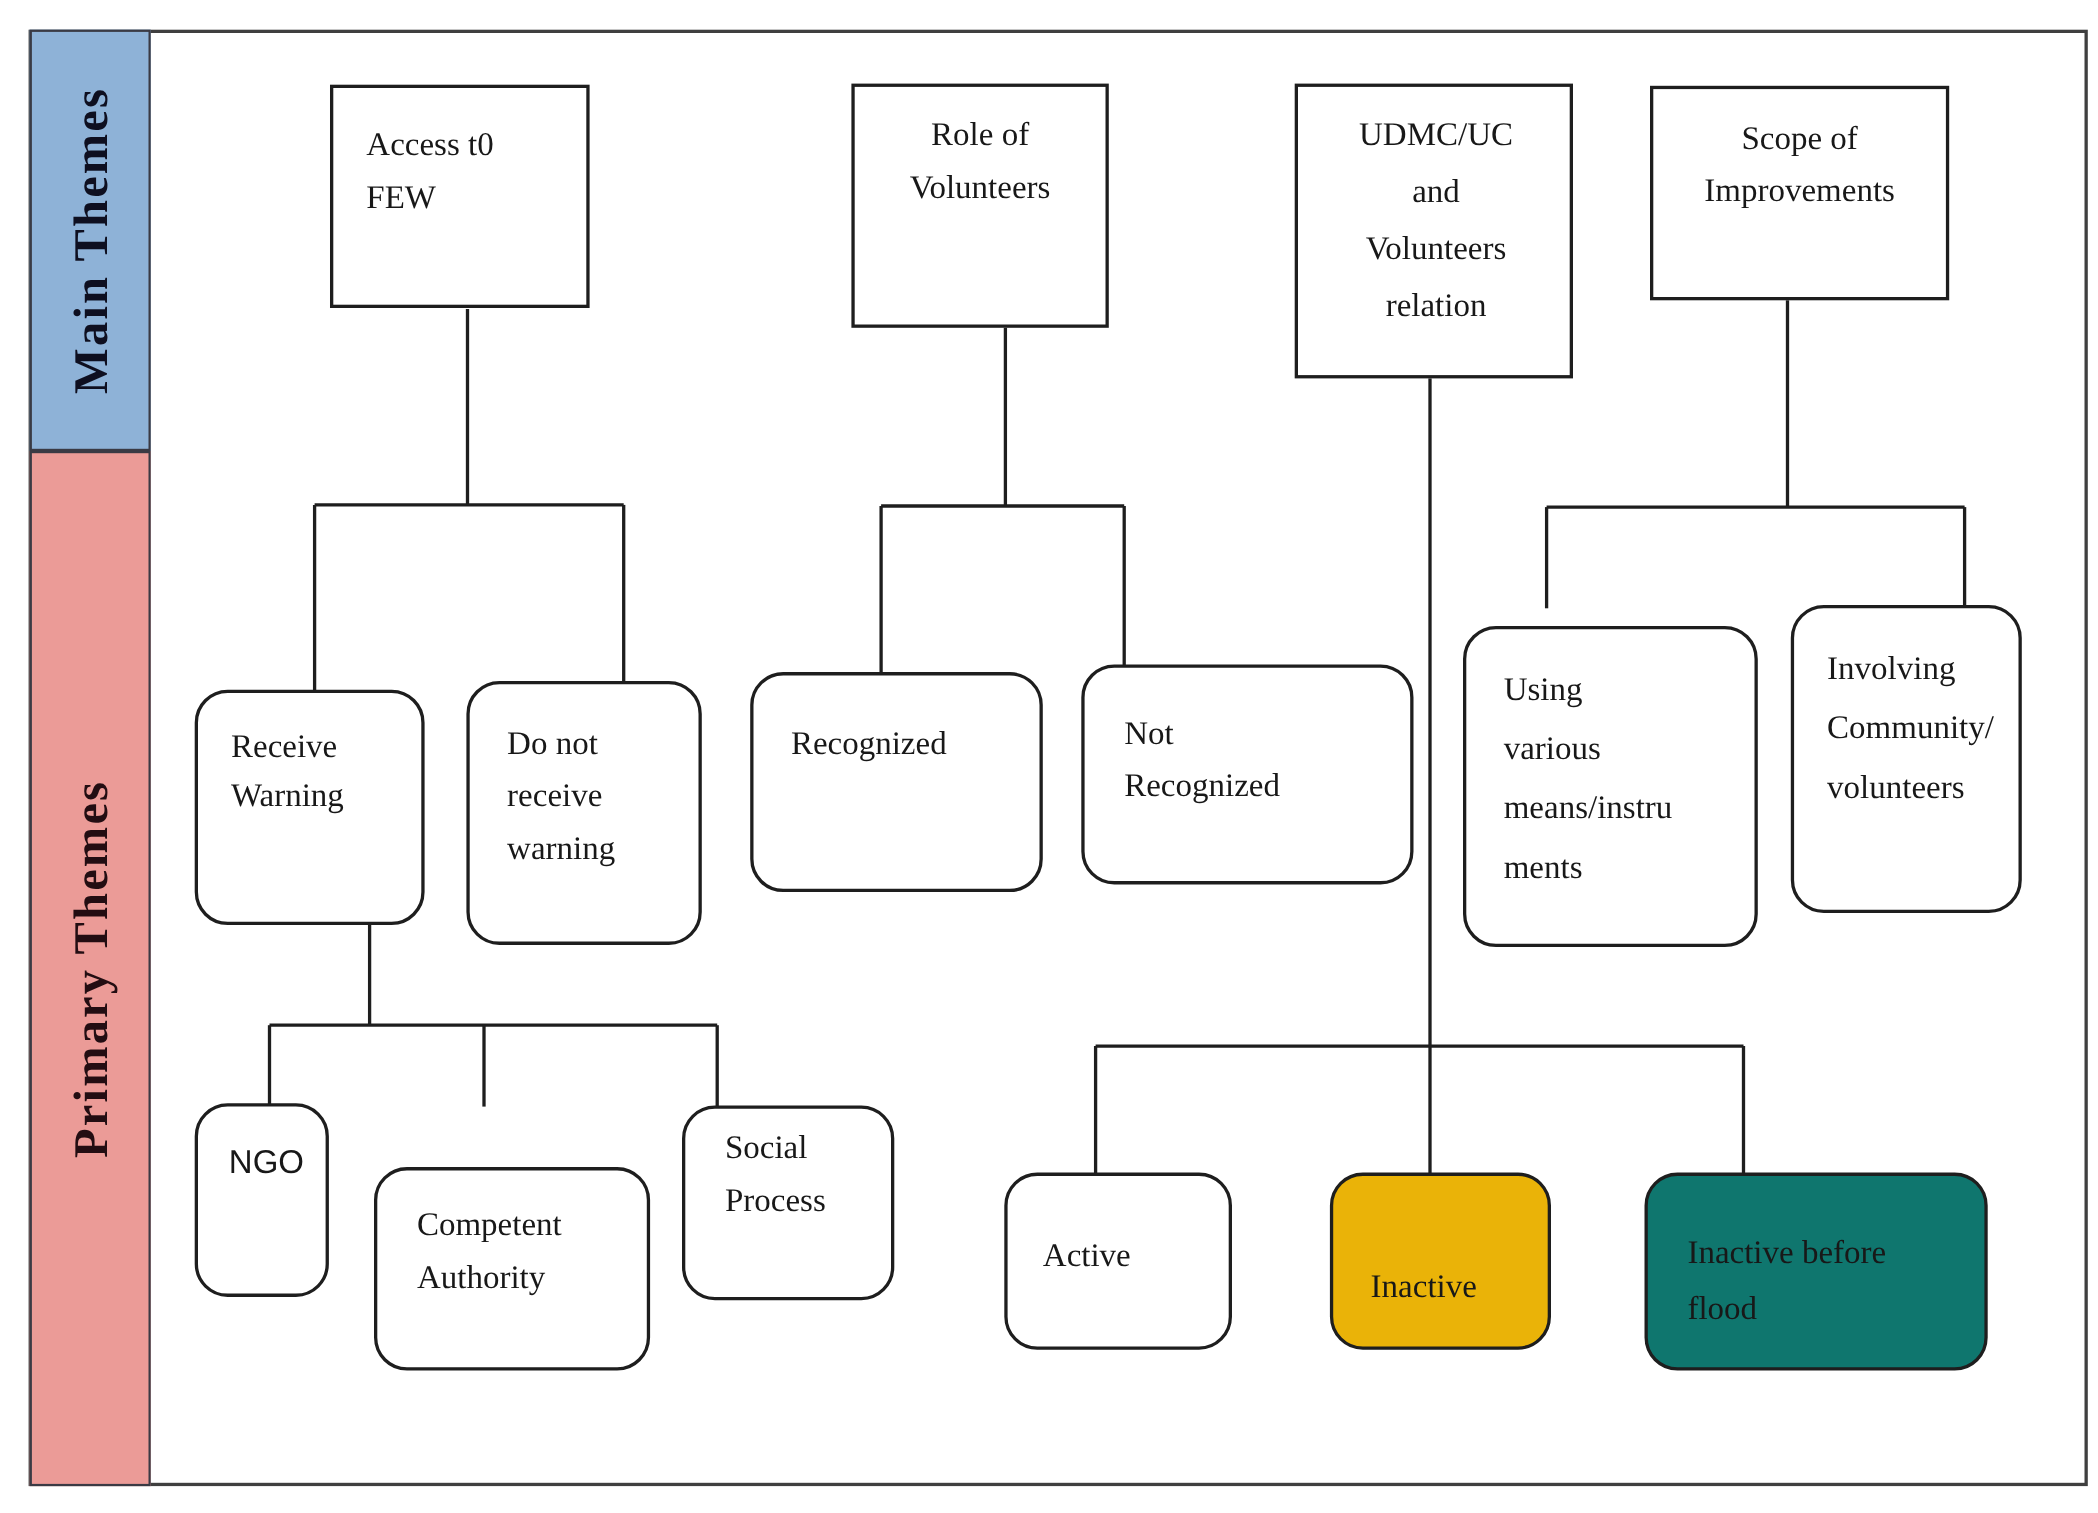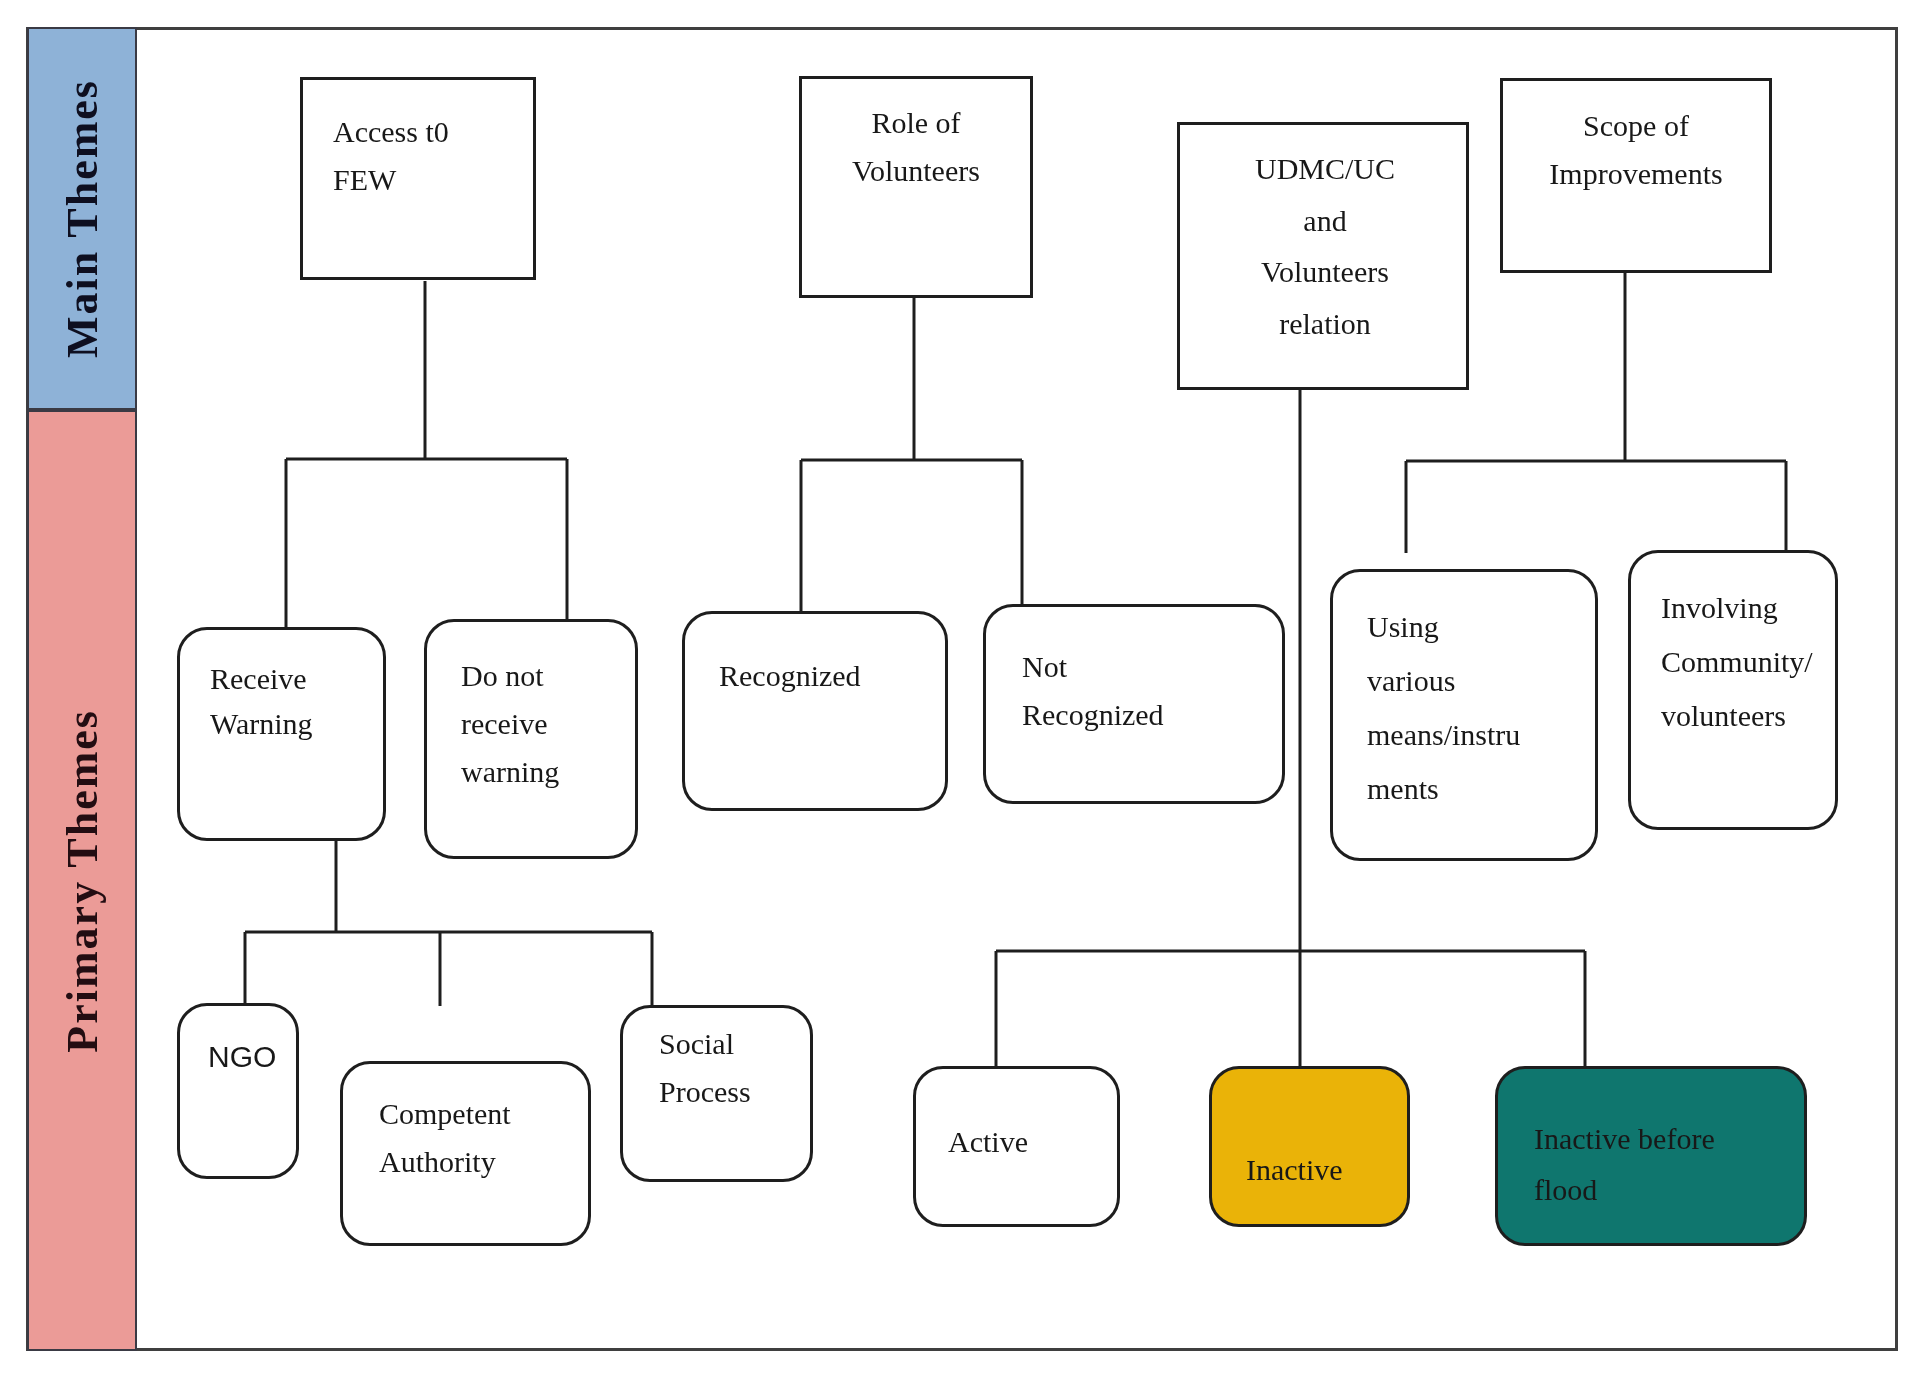--- a/index.html
+++ b/index.html
@@ -74,23 +74,23 @@
   <div class="sidebar-block" id="sb-main" style="left: 27px; top: 27px; width: 110px; height: 383px; background: rgb(142, 178, 215); border: 2px solid rgb(58, 58, 68);">
     <span class="vlabel" style="color: rgb(14, 15, 32);">Main Themes</span>
   </div>
   <div class="sidebar-block" id="sb-primary" style="left: 27px; top: 410px; width: 110px; height: 941px; background: rgb(235, 155, 151); border: 2px solid rgb(58, 58, 68);">
     <span class="vlabel" style="color: rgb(35, 13, 18);">Primary Themes</span>
   </div>
 
   <div id="nodes-layer">
       <div class="node rect" style="left: 300px; top: 77px; width: 236px; height: 203px; background: rgb(255, 255, 255); border: 3px solid rgb(30, 30, 30); text-align: left; padding-left: 30px; padding-top: 28px; line-height: 1.6;">Access t0
 FEW</div>
-      <div class="node rect" style="left: 799px; top: 76px; width: 234px; height: 222px; background: rgb(255, 255, 255); border: 3px solid rgb(30, 30, 30); text-align: center; padding-left: 0px; padding-top: 20px; line-height: 1.6;">Role of
+      <div class="node rect" style="left: 774px; top: 76px; width: 234px; height: 222px; background: rgb(255, 255, 255); border: 3px solid rgb(30, 30, 30); text-align: center; padding-left: 0px; padding-top: 20px; line-height: 1.6;">Role of
 Volunteers</div>
-      <div class="node rect" style="left: 1177px; top: 76px; width: 292px; height: 268px; background: rgb(255, 255, 255); border: 3px solid rgb(30, 30, 30); text-align: center; padding-left: 4px; padding-top: 18px; line-height: 1.72; margin-top: 46px;">UDMC/UC
+      <div class="node rect" style="left: 1177px; top: 76px; width: 253px; height: 268px; background: rgb(255, 255, 255); border: 3px solid rgb(30, 30, 30); text-align: center; padding-left: 4px; padding-top: 18px; line-height: 1.72;">UDMC/UC
 and
 Volunteers
 relation</div>
       <div class="node rect" style="left: 1500px; top: 78px; width: 272px; height: 195px; background: rgb(255, 255, 255); border: 3px solid rgb(30, 30, 30); text-align: center; padding-left: 0px; padding-top: 21px; line-height: 1.6;">Scope of
 Improvements</div>
       <div class="node rounded" style="left: 177px; top: 627px; width: 209px; height: 214px; background: rgb(255, 255, 255); border: 3px solid rgb(30, 30, 30); text-align: left; padding-left: 30px; padding-top: 26px; line-height: 1.5;">Receive
 Warning</div>
       <div class="node rounded" style="left: 424px; top: 619px; width: 214px; height: 240px; background: rgb(255, 255, 255); border: 3px solid rgb(30, 30, 30); text-align: left; padding-left: 34px; padding-top: 30px; line-height: 1.6;">Do not
 receive
 warning</div>

